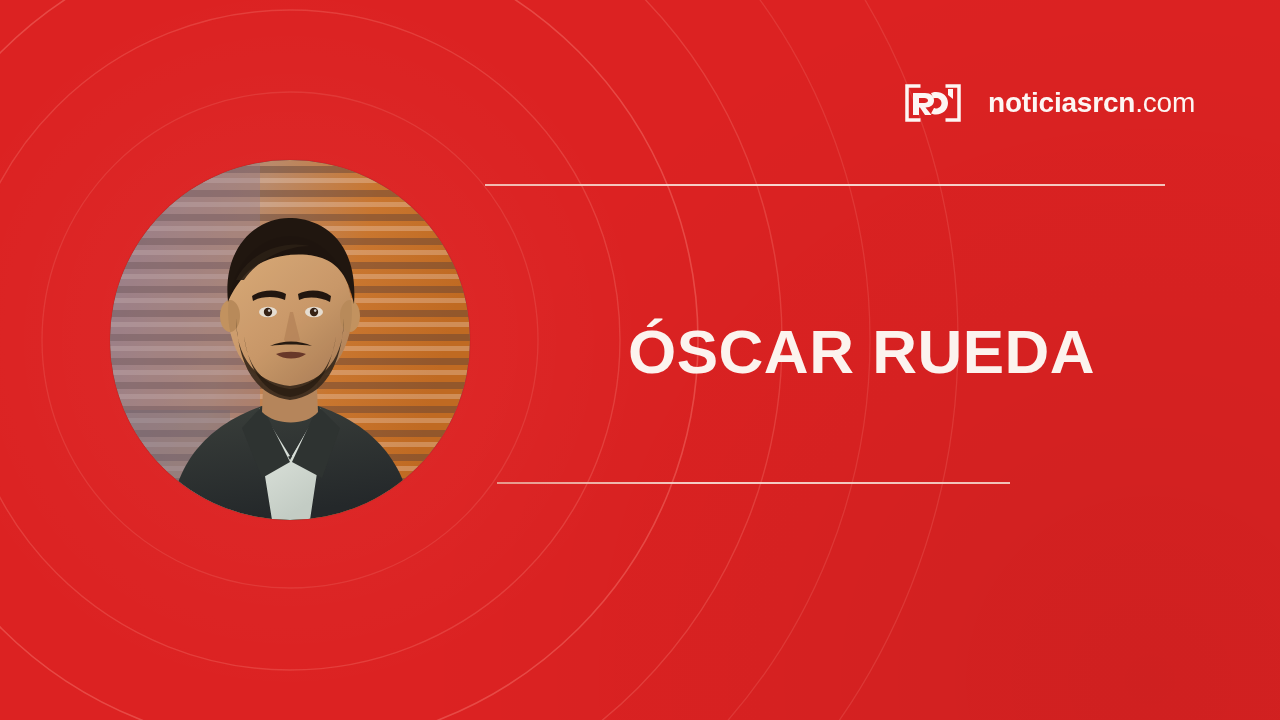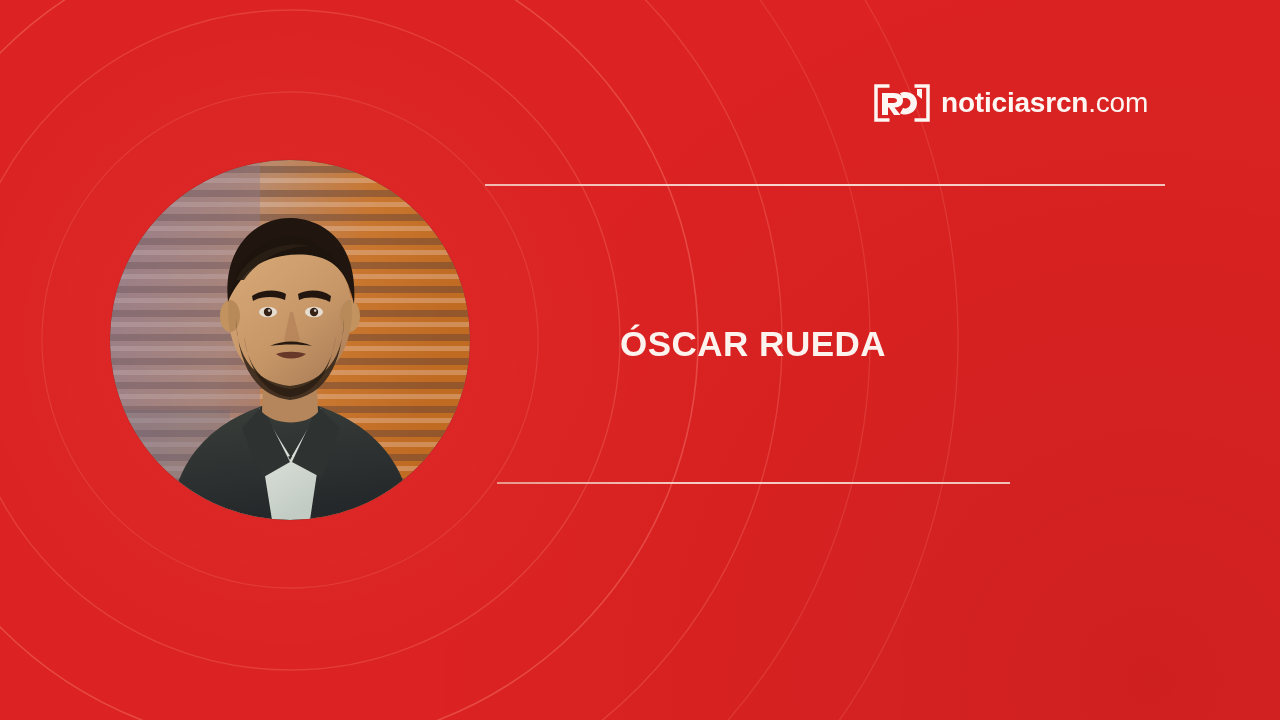--- a/index.html
+++ b/index.html
@@ -82,46 +82,46 @@
     background: linear-gradient(to right, #E8A193, #F7DCD4 40%, #F4CFC5);
   }
 
   .textblock {
     position: absolute;
     left: 612px;
     top: 310px;
     width: 520px;
   }
   .name {
-    margin: 8px;
-    font-size: 35px;
+    margin: 16px;
+    font-size: 62px;
     line-height: 52px;
     font-weight: 700;
     letter-spacing: 0.5px;
     color: #FCF3EE;
     white-space: nowrap;
   }
   .role {
     margin: 8px 0 0 2px;
     font-size: 31px;
     line-height: 36px;
     font-weight: 400;
     letter-spacing: 1.2px;
     color: #200805;
     white-space: nowrap;
   }
 
   
   .brand {
     position: absolute;
-    left: 874px;
+    left: 905px;
     top: 84px;
     display: flex;
     align-items: center;
-    gap: 11px;
+    gap: 27px;
   }
   .brand-mark { width: 56px; height: 38px; display: block; }
   .brand-text {
     font-size: 28px;
     line-height: 30px;
     letter-spacing: -0.2px;
     color: #FDF6F3;
     white-space: nowrap;
   }
   .brand-text .bold { font-weight: 700; }

